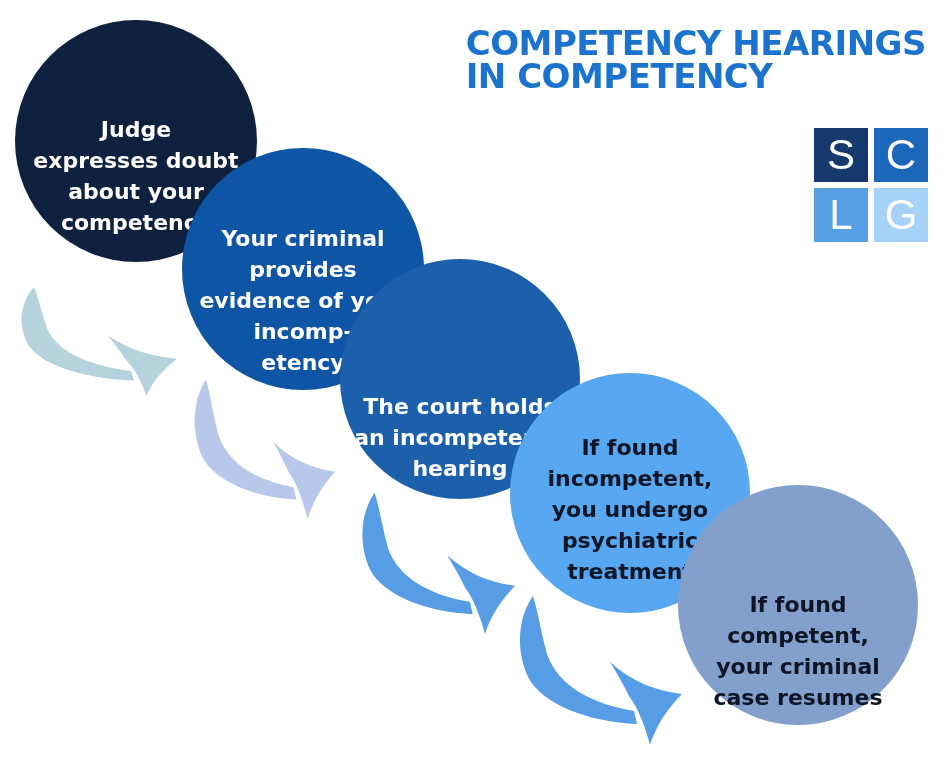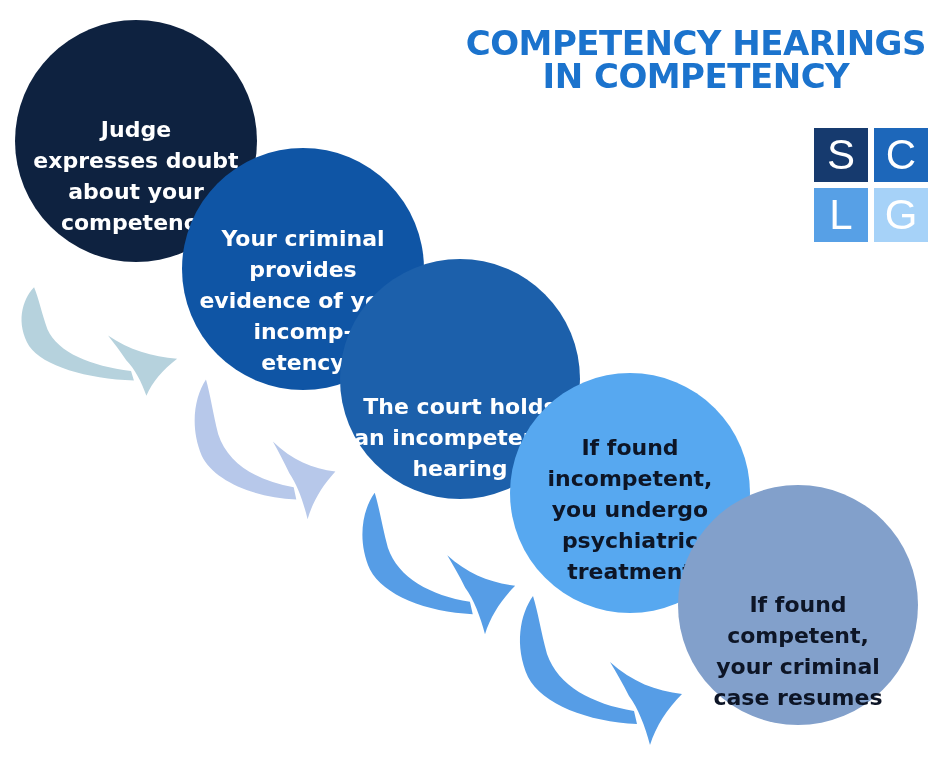--- a/index.html
+++ b/index.html
@@ -3,21 +3,21 @@
 <meta charset="utf-8">
 <style>
   html,body{margin:0;padding:0;background:#e9e9e9;}
   #canvas{
     position:relative;width:952px;height:764px;margin:0 auto;
     background:#ffffff;overflow:hidden;
     font-family:"DejaVu Sans","Liberation Sans",sans-serif;
   }
   
   .title{
-    position:absolute;top:27px;right:26px;text-align:center;
+    position:absolute;top:27px;right:26px;text-align:left;
     font-weight:bold;font-size:34px;line-height:33px;letter-spacing:-0.5px;
   }
   
   .logo{
     position:absolute;left:814px;top:128px;
     display:grid;grid-template-columns:54px 54px;grid-template-rows:54px 54px;gap:6px;
   }
   .logo-square{
     display:flex;align-items:center;justify-content:center;
     color:#fff;font-size:42px;font-weight:300;line-height:1;

